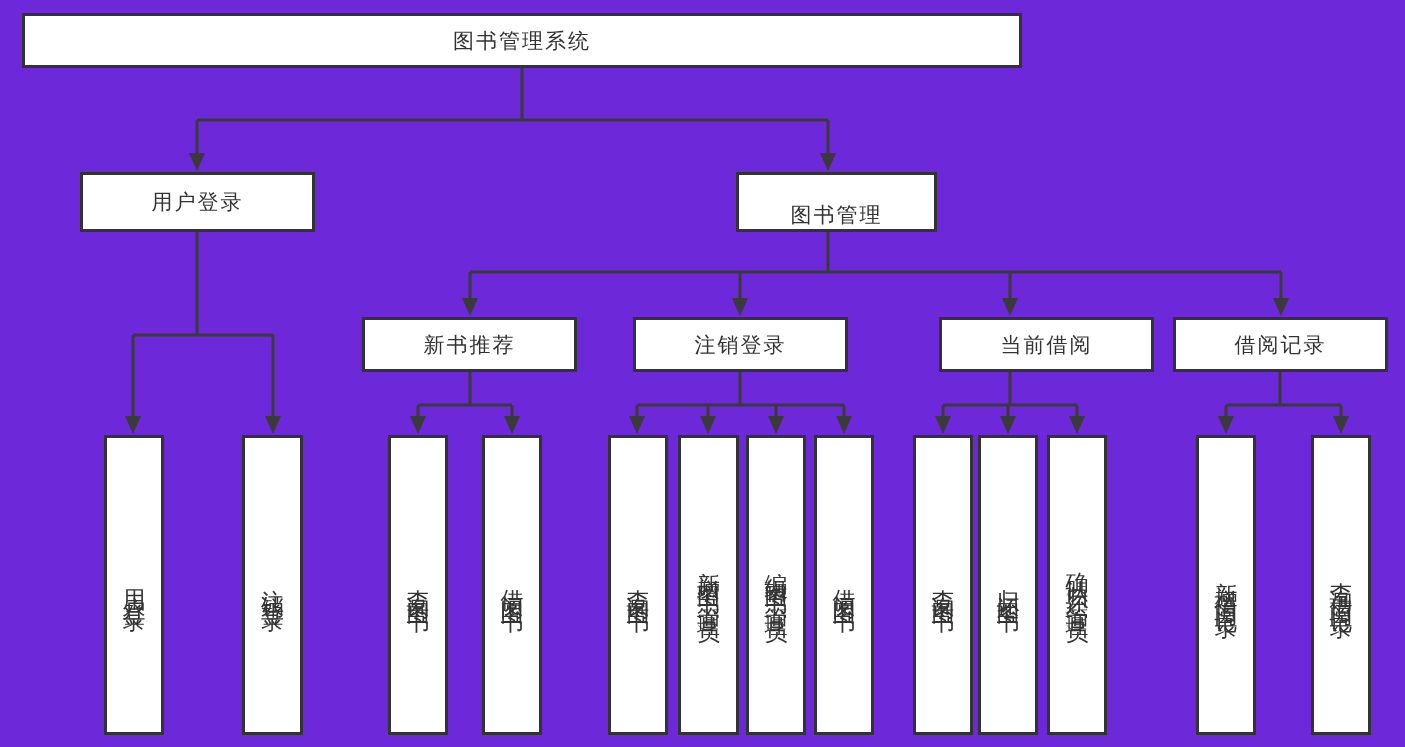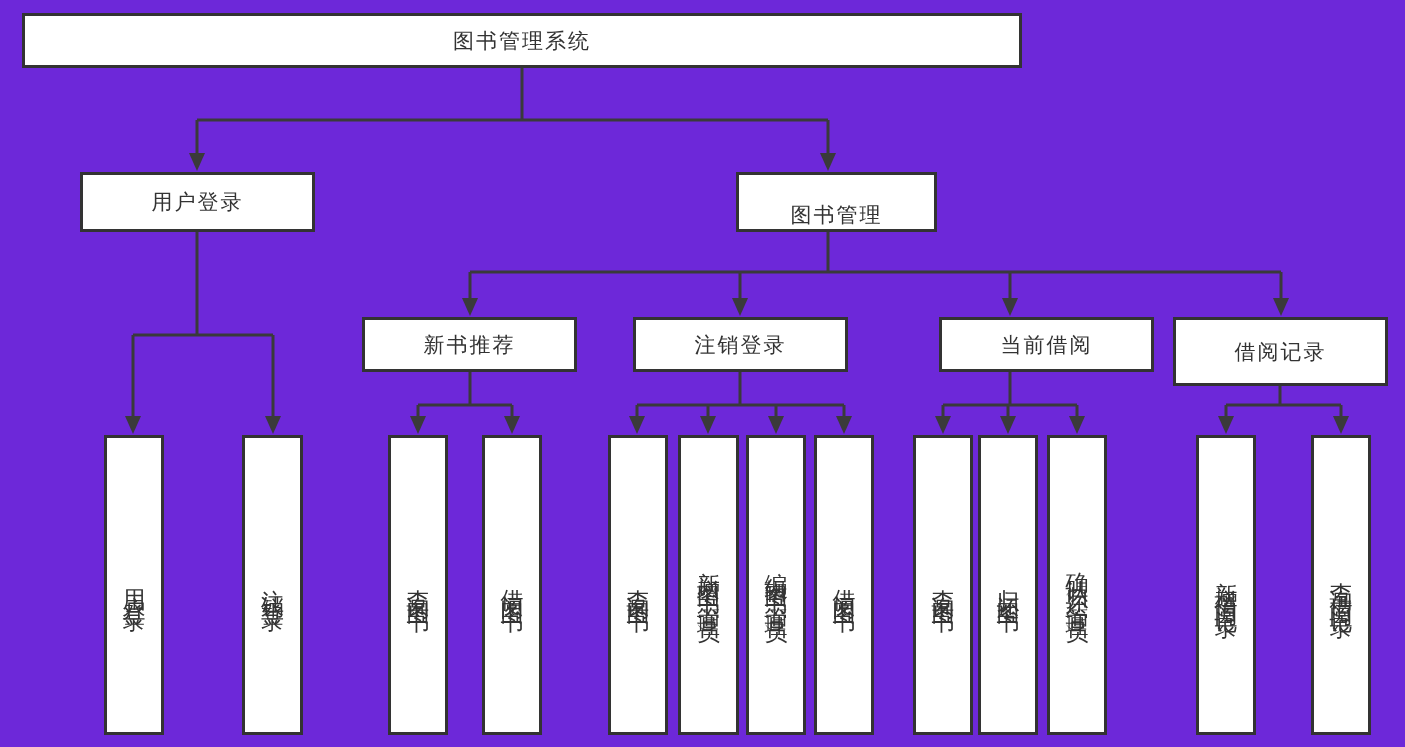--- a/index.html
+++ b/index.html
@@ -82,21 +82,21 @@
 
   <div class="box" style="left:362px; top:317px; width:215px; height:55px;">
     <span class="h-label">新书推荐</span>
   </div>
   <div class="box" style="left:633px; top:317px; width:215px; height:55px;">
     <span class="h-label">注销登录</span>
   </div>
   <div class="box" style="left:903px; top:317px; width:215px; height:55px;margin-left:36px;">
     <span class="h-label">当前借阅</span>
   </div>
-  <div class="box" style="left:1173px; top:317px; width:215px; height:69px;">
+  <div class="box" style="left:1173px; top:317px; width:215px; height:55px;">
     <span class="h-label">借阅记录</span>
   </div>
 
   <div class="box leaf" style="left:104px; top:435px; width:60px; height:300px;">
     <span class="v-label">用户登录</span>
   </div>
   <div class="box leaf" style="left:242px; top:435px; width:61px; height:300px;">
     <span class="v-label">注销登录</span>
   </div>
 

